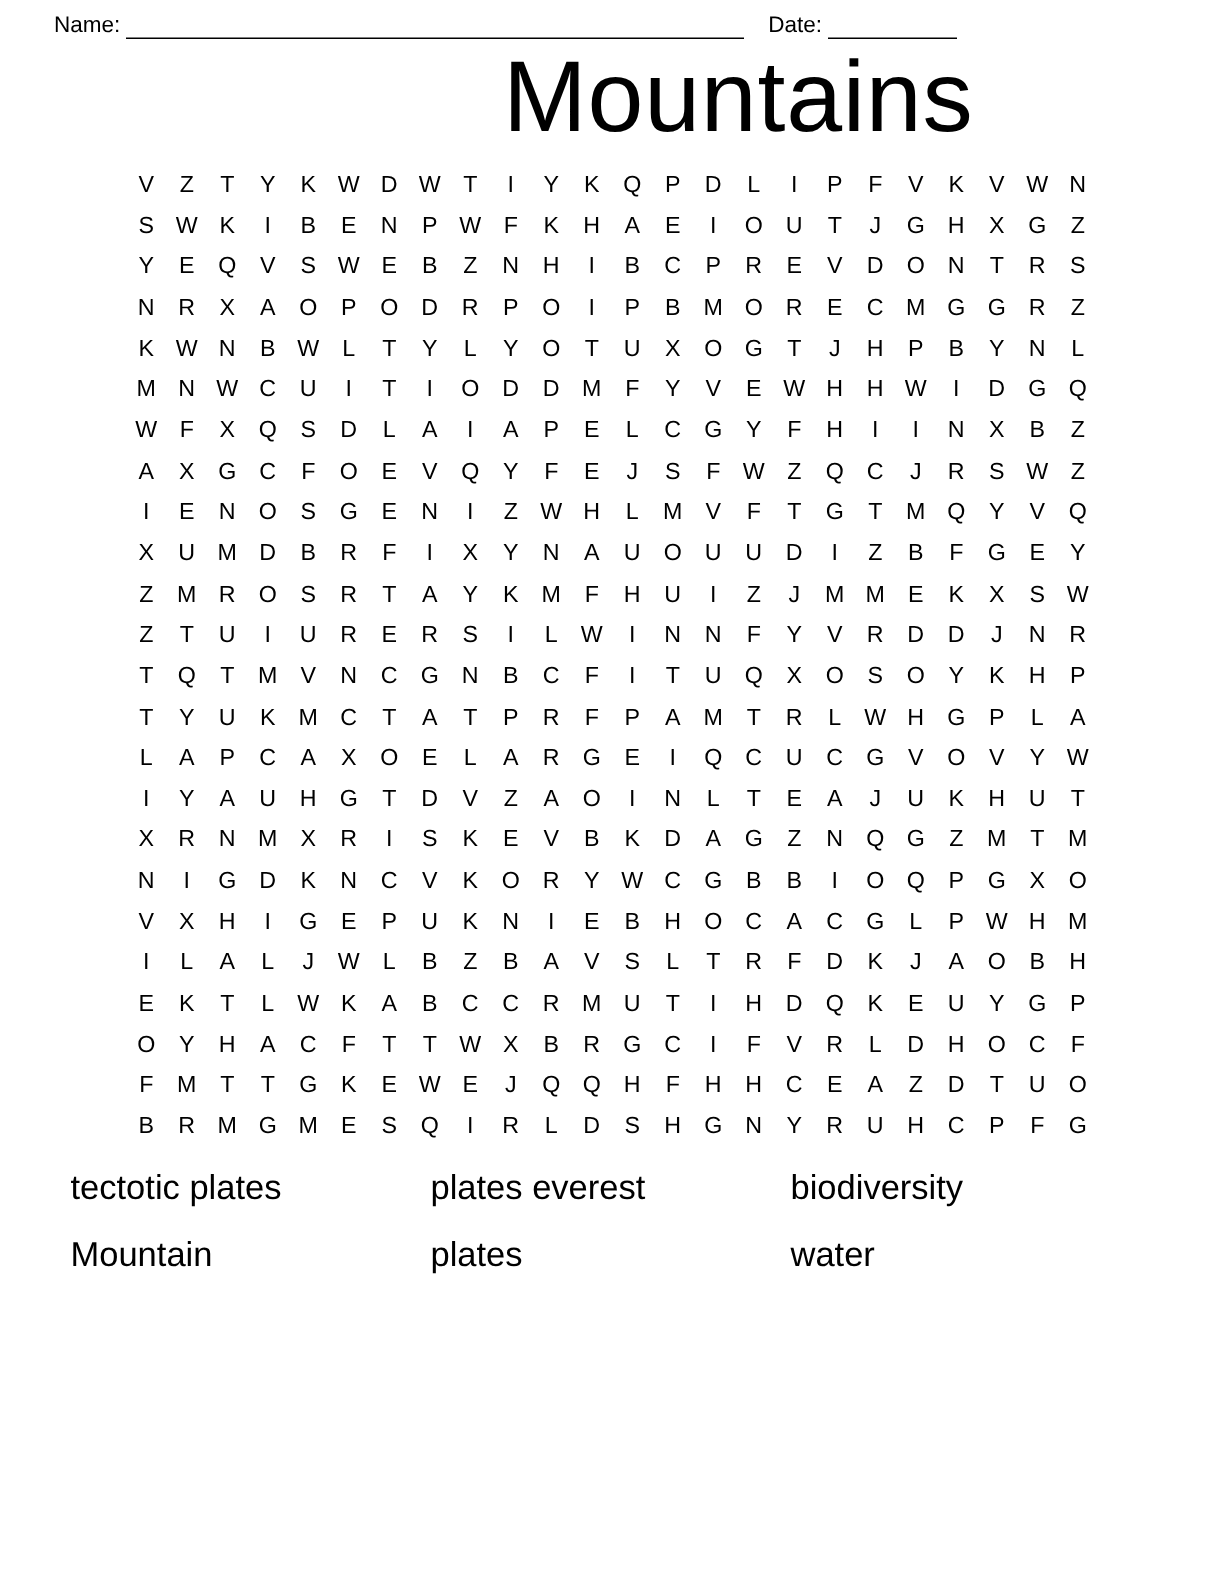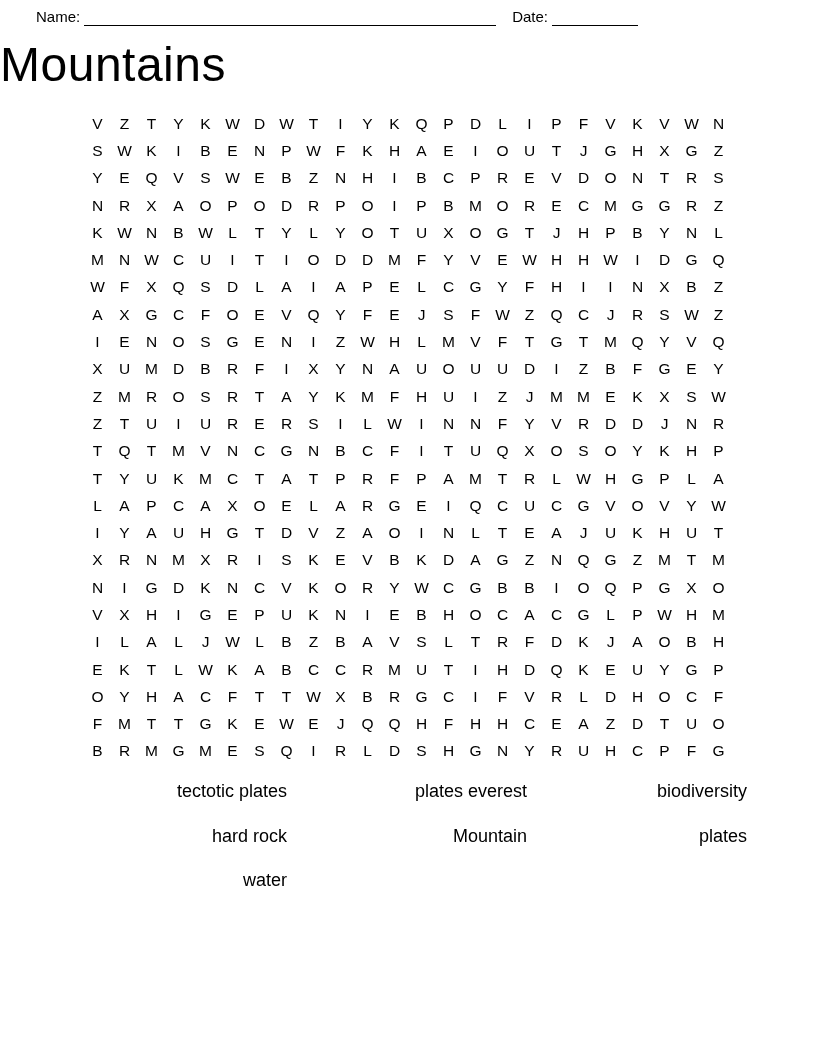--- a/index.html
+++ b/index.html
@@ -43,22 +43,22 @@
   .name-line { width: 412px; margin: 0 0 0 4px; }
   .date-gap  { width: 16px; }
   .date-line { width: 86px; margin: 0 0 0 4px; }
 
   
   .puzzle-title {
     position: absolute;
     top: 34px;
     left: 0;
     width: 649px;
-    text-align: left;
-    font-size: 48px;
+    text-align: right;
+    font-size: 67px;
     line-height: 62px;
     font-weight: normal;
     letter-spacing: 0.5px;
   }
 
   
   .grid {
     position: absolute;
     top: 110px;
     left: 84px;
@@ -85,24 +85,23 @@
     position: absolute;
     top: 778px;
     left: 47px;
     width: 700px;
     display: grid;
     grid-template-columns: 240px 240px 220px;
     grid-auto-rows: 44.5px;
     align-items: start;
   }
   .word-item {
-    font-size: 18px;
+    font-size: 23px;
     line-height: 26px;
     white-space: nowrap;
-    text-align: right;
   }
   .word-item.empty { visibility: hidden; }
 </style>
 </head>
 <body>
 
 <div class="header-row">
   <span class="field-label">Name:</span>
   <span class="fill-line name-line"></span>
   <span class="date-gap"></span>
@@ -736,18 +735,17 @@
       <span class="grid-cell">P</span>
       <span class="grid-cell">F</span>
       <span class="grid-cell">G</span>
     </div>
   </div>
 
 <div class="word-list" id="word-list">
     <div class="word-item">tectotic plates</div>
     <div class="word-item">plates everest</div>
     <div class="word-item">biodiversity</div>
-    <div class="word-item">hard rock</div>
     <div class="word-item">Mountain</div>
     <div class="word-item">plates</div>
     <div class="word-item">water</div>
     <div class="word-item empty"></div>
   </div>
 
 </body></html>

